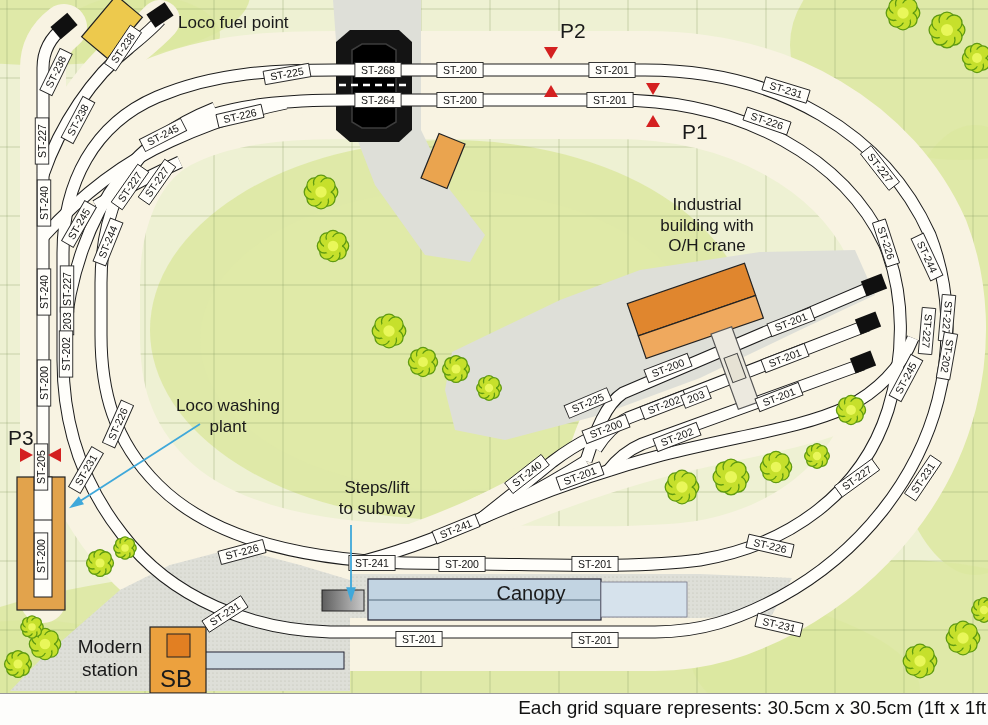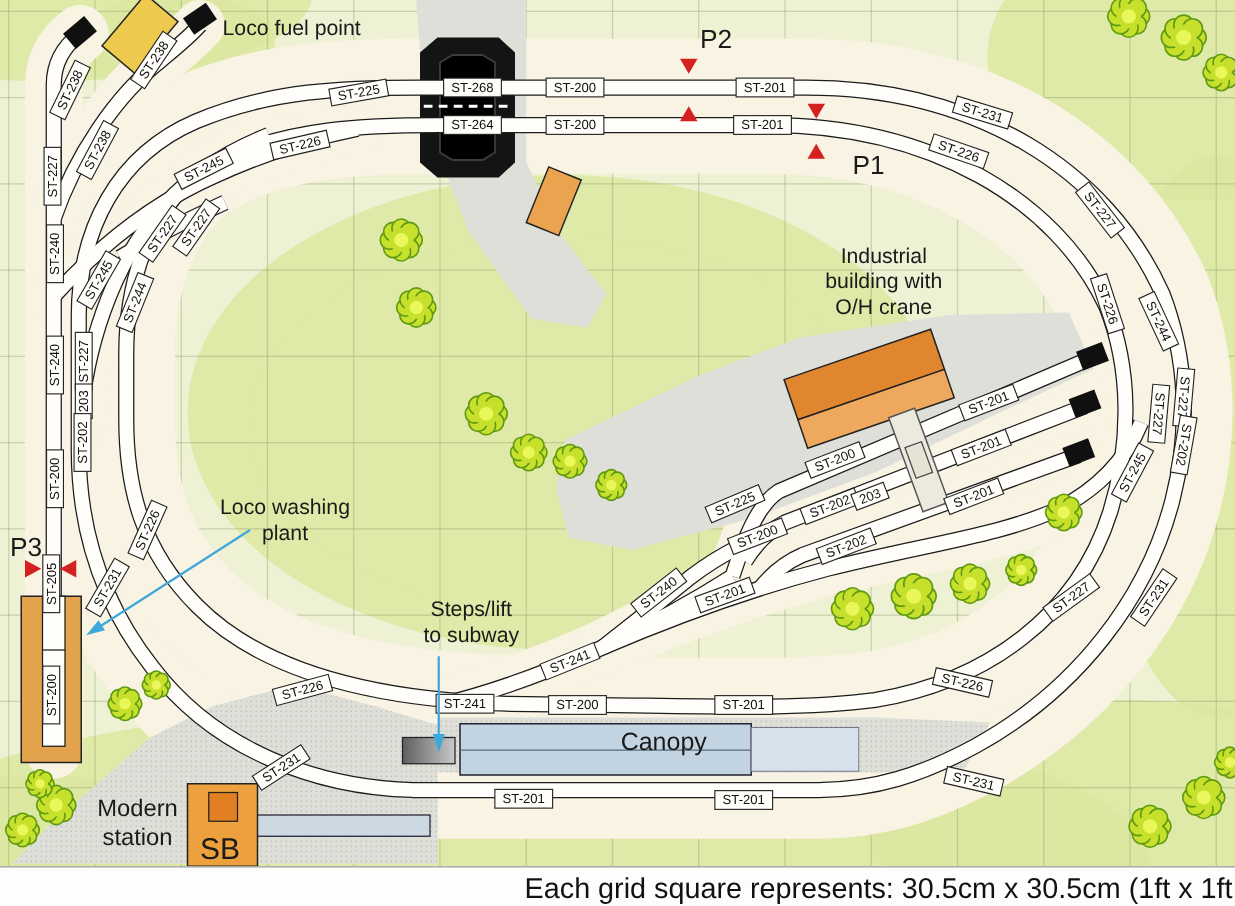--- a/index.html
+++ b/index.html
@@ -1,21 +1,21 @@
 <!DOCTYPE html>
 <html><head>
 <meta charset="utf-8">
 <style>
   html,body{margin:0;padding:0;background:#888;}
   #stage{position:relative;width:988px;height:725px;overflow:hidden;background:#eef1d3;
          font-family:"Liberation Sans", sans-serif;}
   #plan{position:absolute;left:0;top:0;}
   #caption-band{position:absolute;left:0;top:693px;width:988px;height:32px;background:#fdfdfb;
                 border-top:1px solid #999;}
-  #caption{position:absolute;right:2px;top:697px;font-size:23px;color:#111;white-space:nowrap;
+  #caption{position:absolute;right:2px;top:697px;font-size:19px;color:#111;white-space:nowrap;
            font-family:"Liberation Sans", sans-serif;}
   svg text{font-family:"Liberation Sans", sans-serif;}
 </style>
 </head>
 <body>
 
 <div id="stage">
   <svg id="plan" width="988" height="725" viewBox="0 0 988 725">
       <rect x="0" y="0" width="988" height="693" fill="#eef1d3"></rect>
       <ellipse cx="40" cy="-5" rx="210" ry="70" fill="#dce7a0" opacity="0.85"></ellipse>

